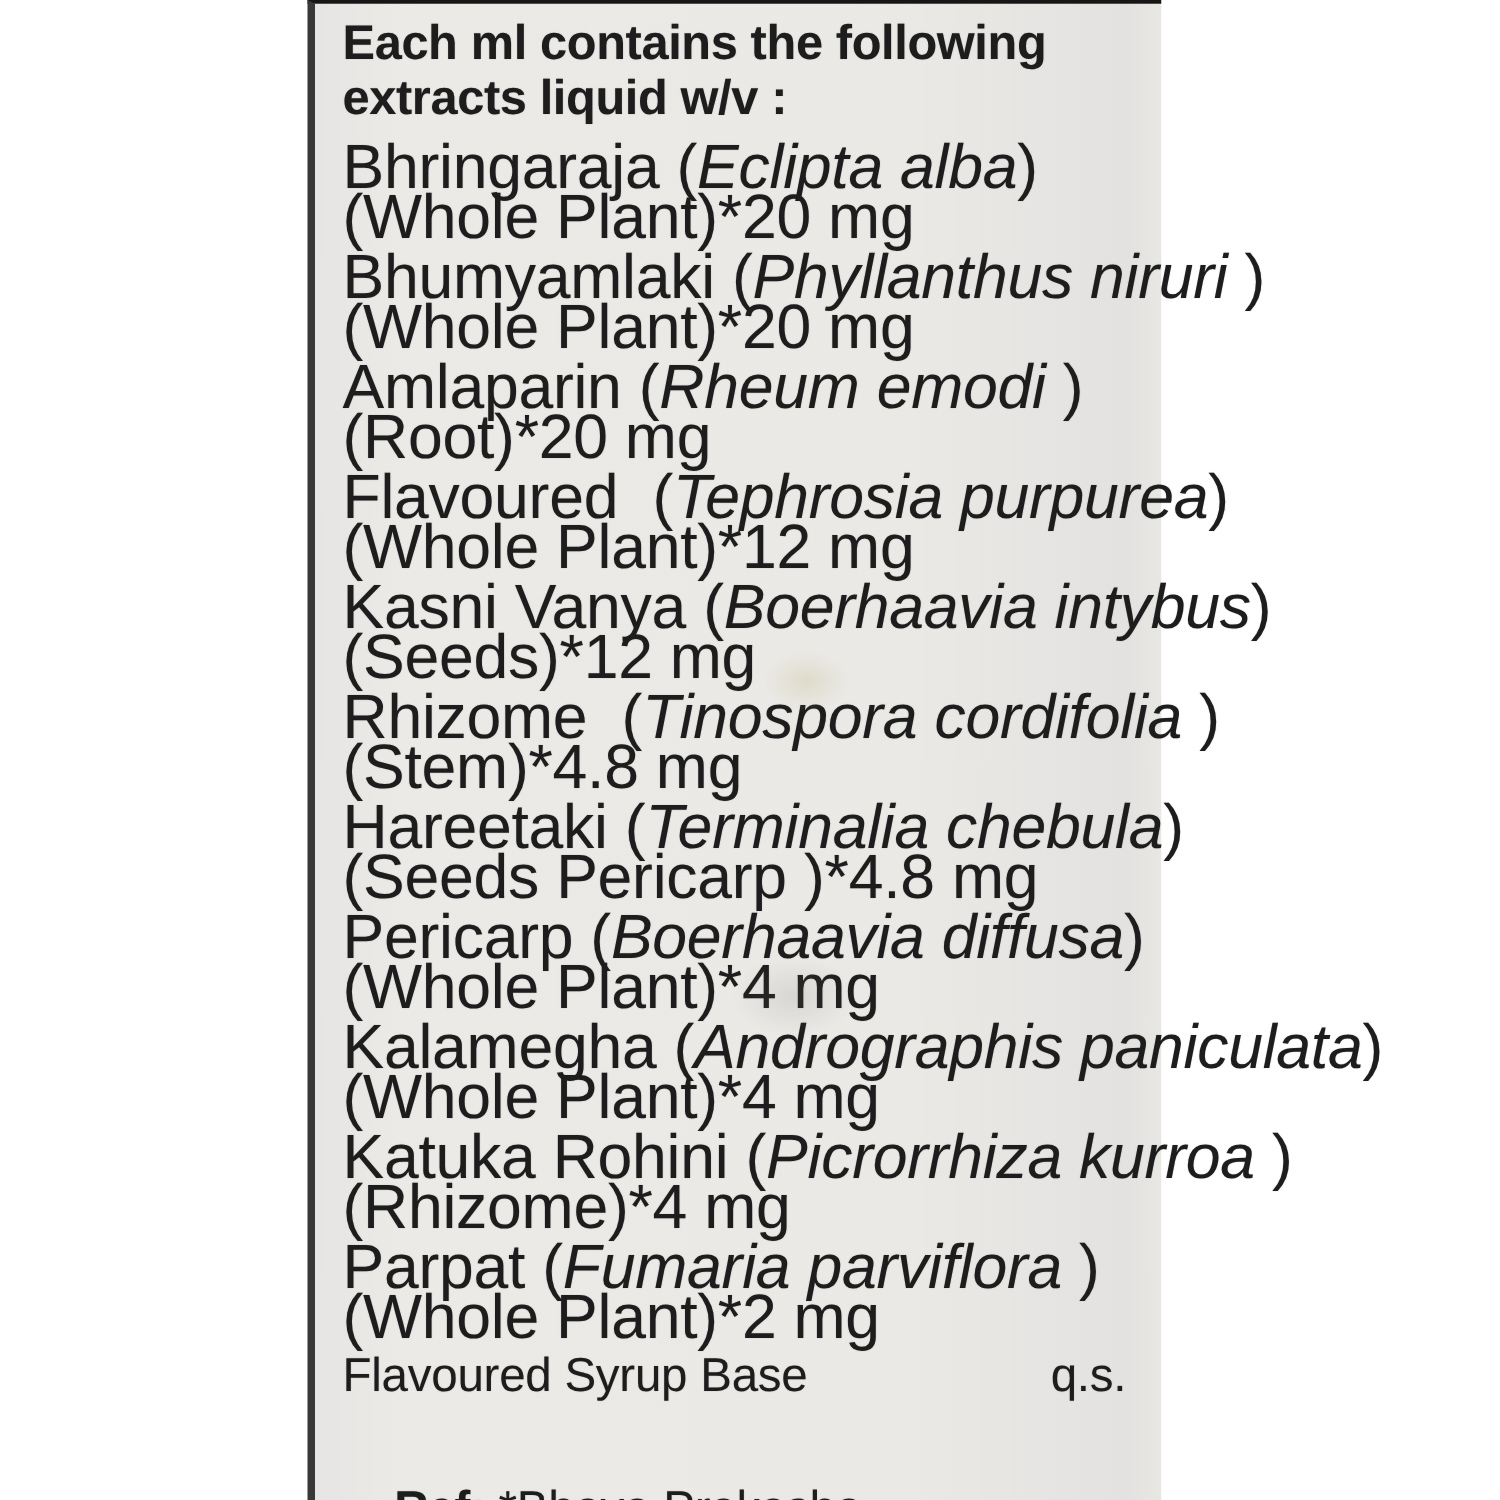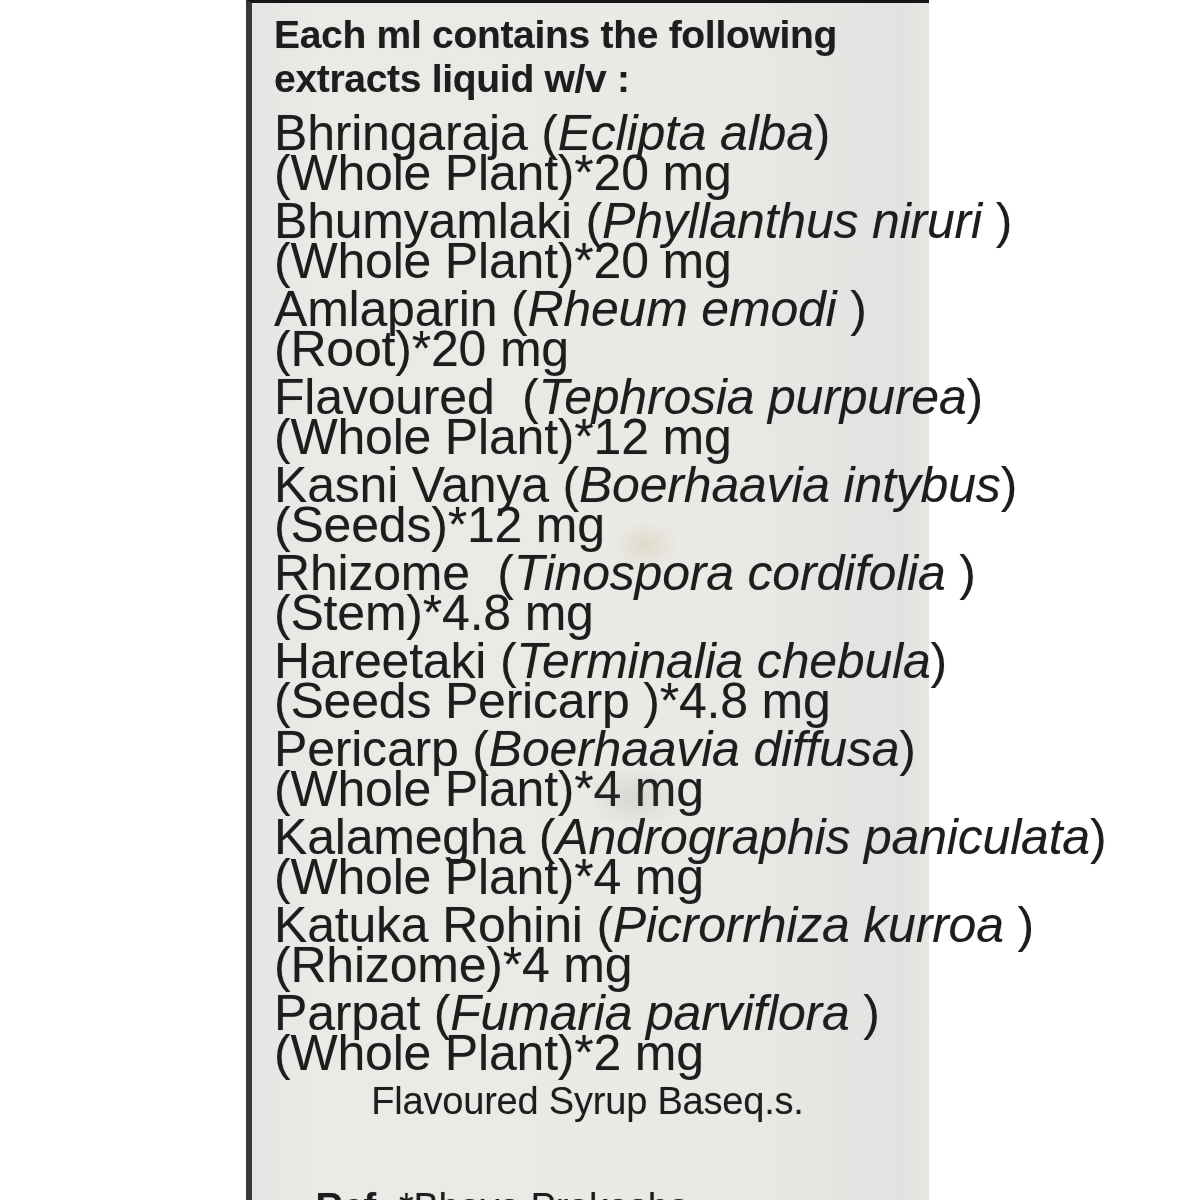--- a/index.html
+++ b/index.html
@@ -23,21 +23,21 @@
   .stain-a { left: 610px; top: 520px; width: 70px; height: 50px;
     background: radial-gradient(ellipse, rgba(196,186,140,0.30), rgba(196,186,140,0) 70%); }
   .stain-b { left: 585px; top: 765px; width: 100px; height: 65px;
     background: radial-gradient(ellipse, rgba(118,116,110,0.16), rgba(118,116,110,0) 70%); }
   .heading { font-weight: bold; font-size: 39px; line-height: 44px; letter-spacing: -0.3px;
     margin-bottom: 12px; white-space: pre; }
   .item { margin-bottom: 8px; }
   .line { font-size: 50px; line-height: 40px; letter-spacing: -0.2px; white-space: pre; }
   .amount-line { display: flex; }
   .it { font-style: italic; }
-  .base-row { display: flex; justify-content: center;
+  .base-row { display: flex; justify-content: space-between;
     font-size: 38px; line-height: 40px; letter-spacing: -0.2px; white-space: pre; }
   .ref-line { margin-top: 26px; font-size: 38px; line-height: 40px; letter-spacing: -0.2px; white-space: pre; }
   .bold { font-weight: bold; }
 </style>
 </head>
 <body>
 
 <div class="label-panel">
   <div class="heading"><span>Each ml contains the following</span><br><span>extracts liquid w/v :</span></div>
 

